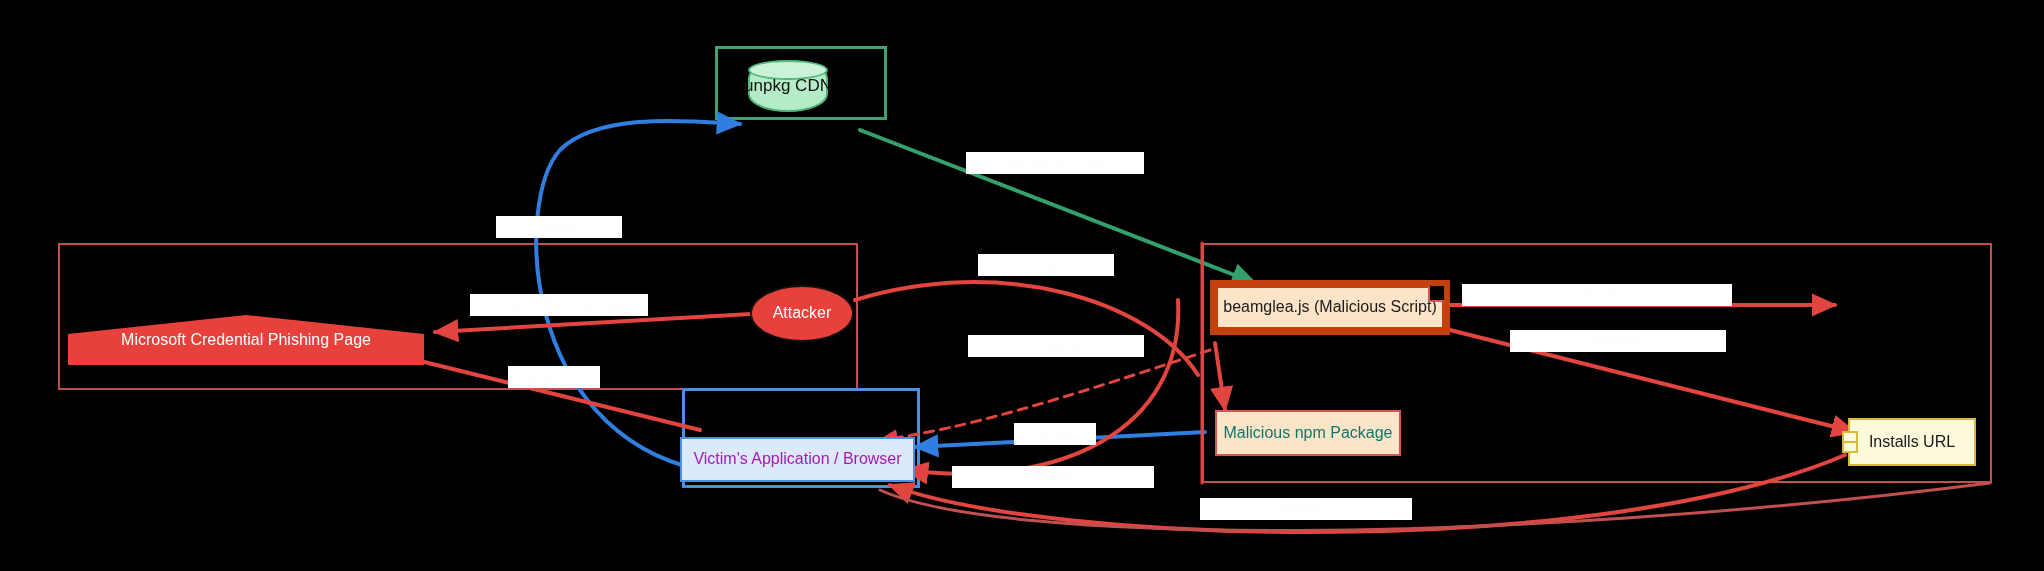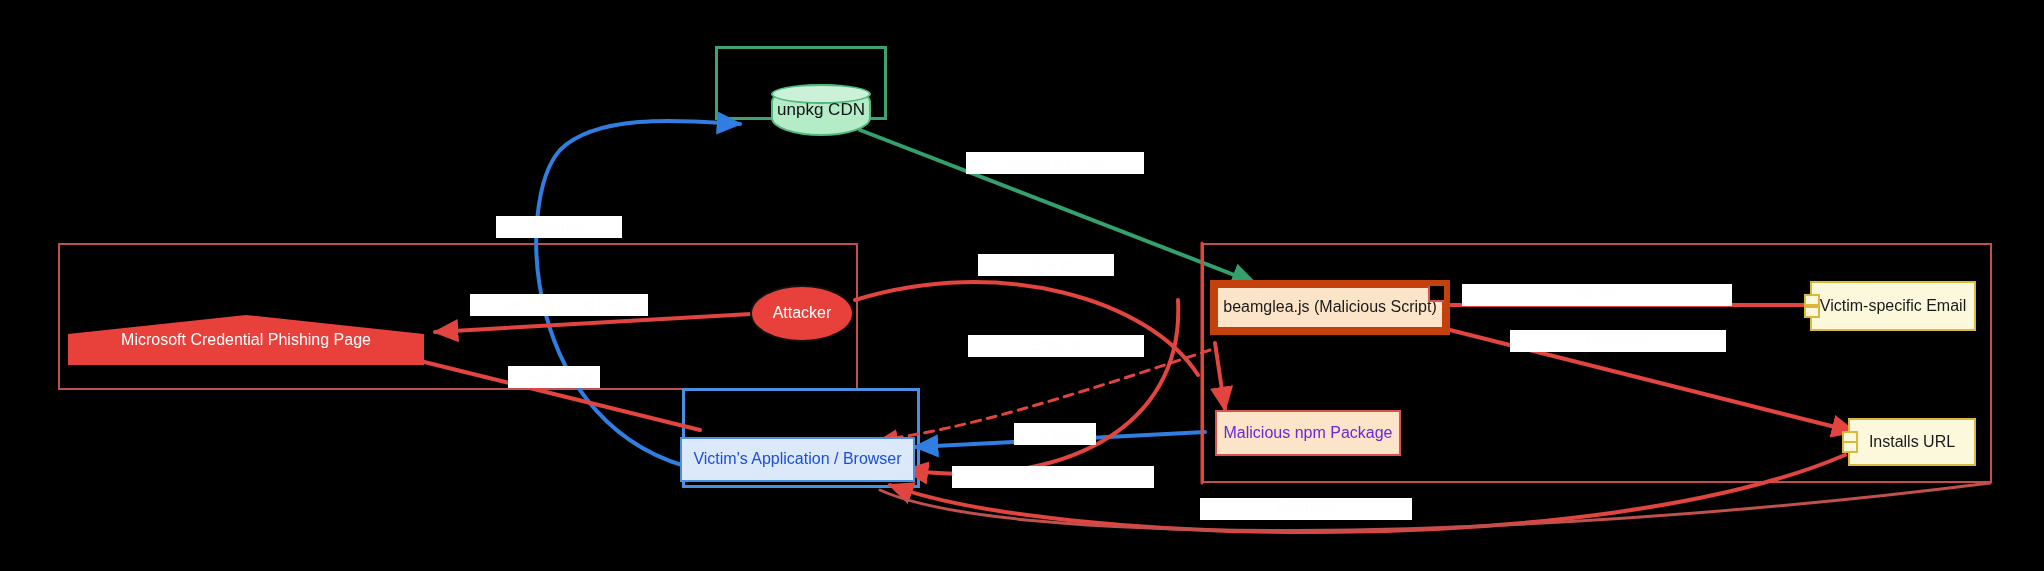--- a/index.html
+++ b/index.html
@@ -97,28 +97,28 @@
     right: -2px; top: -2px;
     width: 14px; height: 14px;
     background: #000000;
     border-left: 2px solid #d9534f;
     border-bottom: 2px solid #d9534f;
   }
 
   .n-rect-tan {
     background: #fbe4c7;
     border: 2px solid #d9534f;
-    color: #6d28d9;
+    color: #0f766e;
     font-size: 16px;
   }
 
   .n-rect-blue {
     background: #dbe9fb;
     border: 2px solid #4a8fe0;
-    color: #1d4ed8;
+    color: #a21caf;
     font-size: 16px;
   }
 
   .n-component {
     background: #fbf8dc;
     border: 2px solid #d9b93b;
     color: #1a1a1a;
     font-size: 16px;
   }
   .n-component .tab {
@@ -197,21 +197,21 @@
       <path d="M 1210 350 C 1060 400 960 430 880 440" stroke="#e2453f" stroke-width="3" stroke-dasharray="9 7" marker-end="url(#ar-red)"></path>
 
       <path d="M 1178 300 C 1185 430 1060 490 905 470" stroke="#e2453f" stroke-width="4" marker-end="url(#ar-red)"></path>
 
       <path d="M 1202 243 L 1202 483" stroke="#e2453f" stroke-width="3"></path>
 
       <path d="M 880 490 C 1000 545 1500 545 1990 483" stroke="#c0504d" stroke-width="3"></path>
     </g>
   </svg>
 
-  <div class="node n-cyl" style="left:748px; top:84px; width:100px; height:52px;margin-left:23px;">
+  <div class="node n-cyl" style="left:748px; top:60px; width:80px; height:52px;">
     <span class="node-label" style="position:relative; z-index:2;">unpkg CDN</span>
   </div>
 
   <div class="node n-ellipse" style="left:750px; top:285px; width:104px; height:57px;">
     <span class="node-label">Attacker</span>
   </div>
 
   <div class="node n-house" style="left:68px; top:315px; width:356px; height:50px;">
     <span class="node-label">Microsoft Credential Phishing Page</span>
   </div>
@@ -221,25 +221,20 @@
   </div>
 
   <div class="node n-rect-tan" style="left:1215px; top:410px; width:186px; height:46px;">
     <span class="node-label">Malicious npm Package</span>
   </div>
 
   <div class="node n-rect-blue" style="left:680px; top:437px; width:235px; height:45px;">
     <span class="node-label">Victim's Application / Browser</span>
   </div>
 
-  <div class="node n-component" style="left:1810px; top:281px; width:166px; height:50px;">
-    <span class="tab t1"></span>
-    <span class="tab t2"></span>
-    <span class="node-label">Victim-specific Email</span>
-  </div>
 
   <div class="node n-component" style="left:1848px; top:418px; width:128px; height:48px;">
     <span class="tab t1"></span>
     <span class="tab t2"></span>
     <span class="node-label">Installs URL</span>
   </div>
 
   <div class="edge-label" style="left:966px; top:152px; width:178px; height:22px;">
     <span>Hosted on CDN</span>
   </div>

